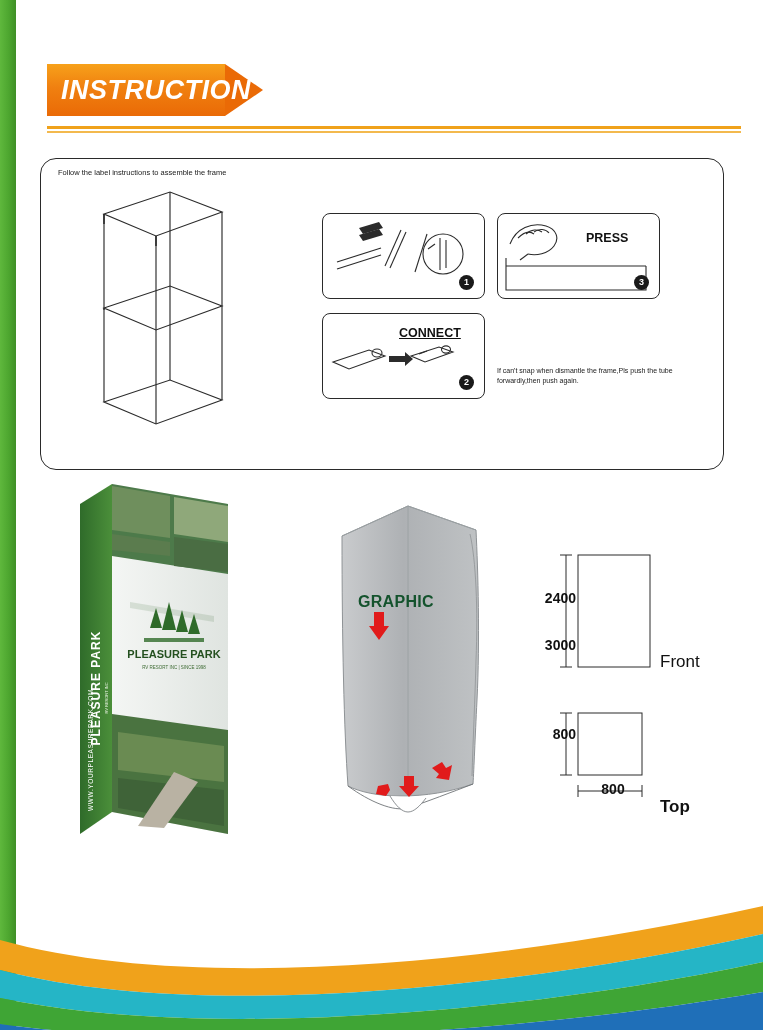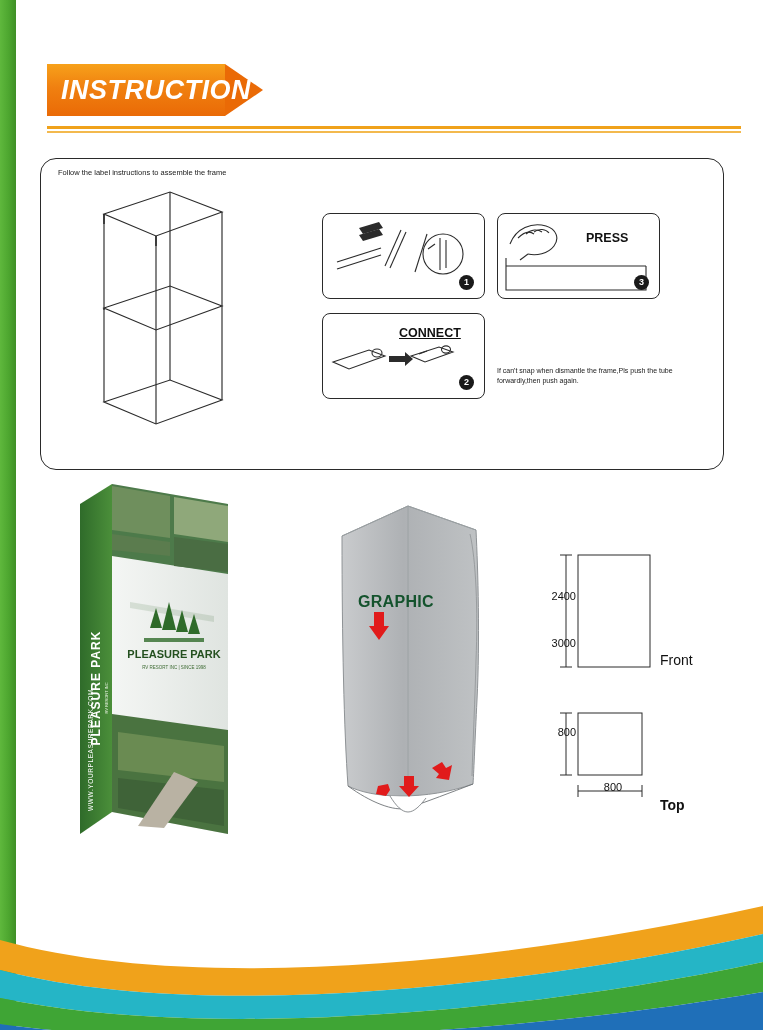--- a/index.html
+++ b/index.html
@@ -153,27 +153,28 @@
     top: 593px;
     font-size: 16px;
     font-weight: bold;
     color: #14532d;
     letter-spacing: 0.3px;
   }
   
   .dims { position: absolute; left: 540px; top: 545px; }
   .dim-text {
     position: absolute;
-    font-size: 11px;
+    font-size: 14px;
     color: #111111;
     text-align: right;
+    font-weight: bold;
   }
   .side-label {
     position: absolute;
-    font-size: 14px;
+    font-size: 17px;
     color: #111111;
     text-align: right;
   }
   
   .gsize {
     position: absolute;
     left: 489px;
     top: 851px;
     font-size: 9.5px;
     color: #111111;

